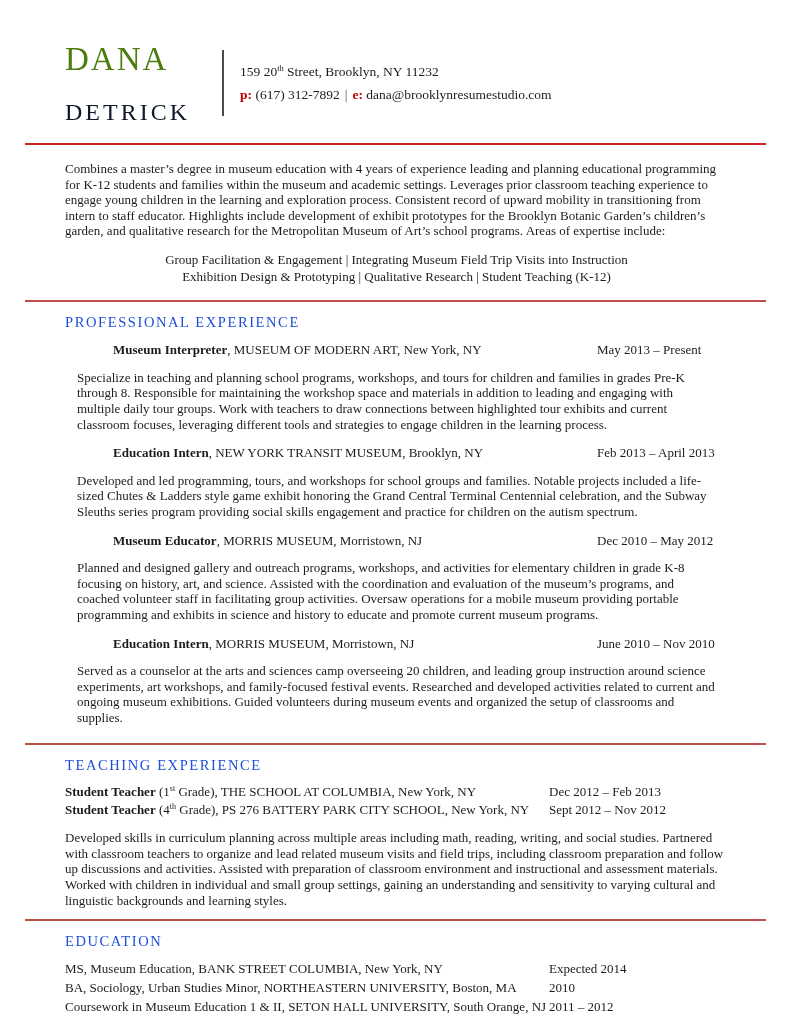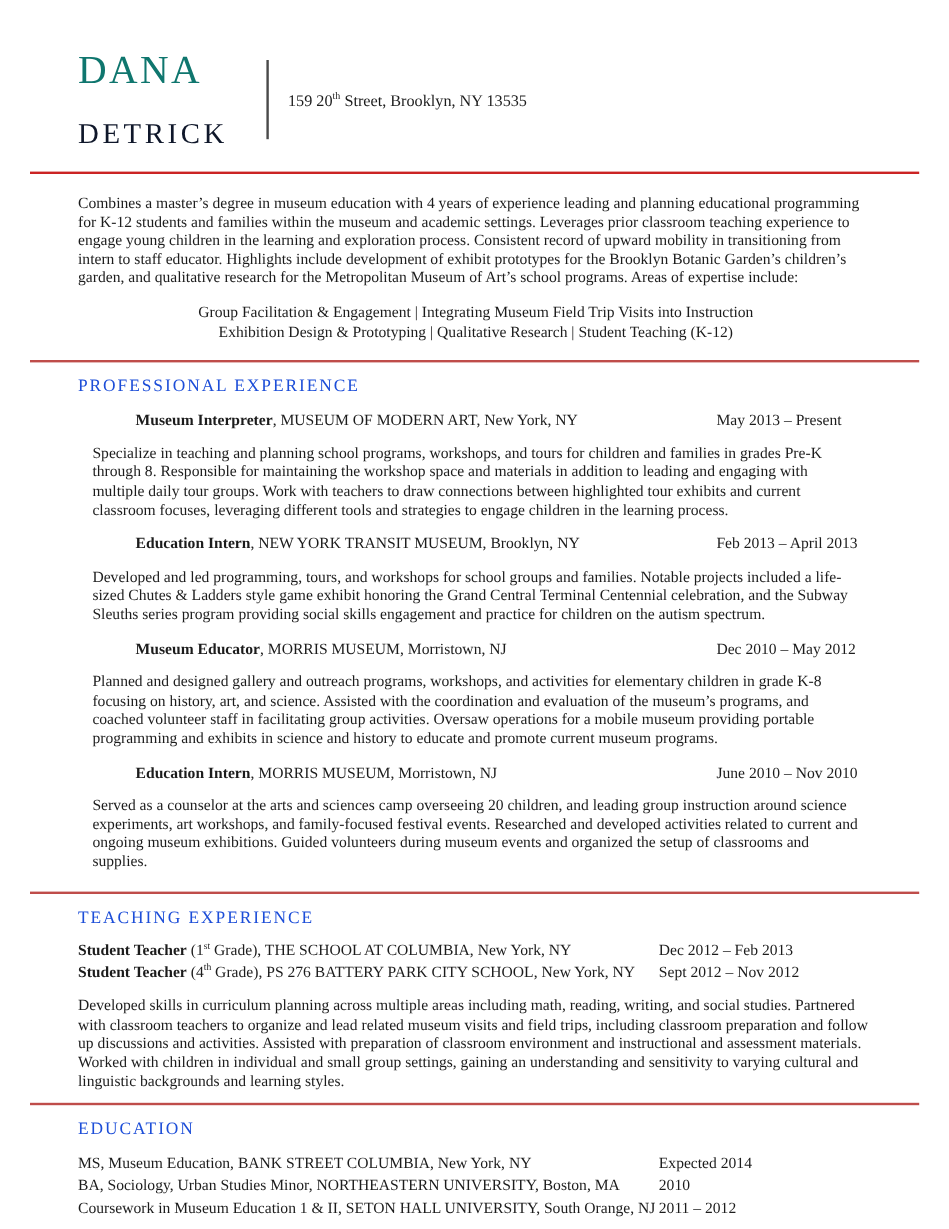--- a/index.html
+++ b/index.html
@@ -9,21 +9,21 @@
     background: #ffffff;
     overflow: hidden;
     font-family: "Liberation Serif", "DejaVu Serif", serif;
     color: #1c1c1c;
   }
   .page { width: 791px; height: 1024px; padding: 0 63px 0 65px; }
 
   
   .header { display: flex; align-items: center; margin-top: 48px; height: 70px; }
   .name-block { width: 157px; }
-  .first-name { font-size: 33px; letter-spacing: 2px; color: #0f766e; line-height: 1; }
+  .first-name { font-size: 33px; letter-spacing: 2px; color: #4d7c0f; line-height: 1; }
   .last-name  { font-size: 24px; letter-spacing: 3px; color: #0f172a; line-height: 1; margin-top: 24px; }
   .divider { width: 2px; height: 66px; background: #4a4a4a; margin-right: 16px; flex: none; }
   .contact { font-size: 13.5px; line-height: 1.68; padding-top: 2px; }
   .red-label { color: var(--label-red, #c00000); font-weight: bold; }
   .sep { margin: 0 5px; color: #555; }
   sup { font-size: 62%; line-height: 0; }
 
   
   .rule { height: 2px; background: var(--line-red, #bf4d4a); margin-left: -40px; margin-right: -38px; }
   .rule.top { background: var(--top-line-red, #cb2424); margin-top: 25px; }
@@ -61,21 +61,22 @@
 
 <div class="page">
 
   <div class="header">
     <div class="name-block">
       <div class="first-name">DANA</div>
       <div class="last-name">DETRICK</div>
     </div>
     <div class="divider"></div>
     <div class="contact">
-      <div class="contact-line"><span>159 20</span><sup>th</sup><span> Street, Brooklyn, NY 13535</span></div>
+      <div class="contact-line"><span>159 20</span><sup>th</sup><span> Street, Brooklyn, NY 11232</span></div>
+      <div class="contact-line"><span class="red-label">p:</span><span> (617) 312-7892</span><span class="sep">|</span><span class="red-label">e:</span><span> dana@brooklynresumestudio.com</span></div>
     </div>
   </div>
 
   <div class="rule top"></div>
 
   <p class="summary">Combines a master’s degree in museum education with 4 years of experience leading and planning educational programming for K-12 students and families within the museum and academic settings.  Leverages prior classroom teaching experience to engage young children in the learning and exploration process. Consistent record of upward mobility in transitioning from intern to staff educator. Highlights include development of exhibit prototypes for the Brooklyn Botanic Garden’s children’s garden, and qualitative research for the Metropolitan Museum of Art’s school programs. Areas of expertise include:</p>
 
   <div class="expertise">
     <div>Group Facilitation &amp; Engagement  |  Integrating Museum Field Trip Visits into Instruction</div>
     <div>Exhibition Design &amp; Prototyping  |  Qualitative Research  |  Student Teaching (K-12)</div>

